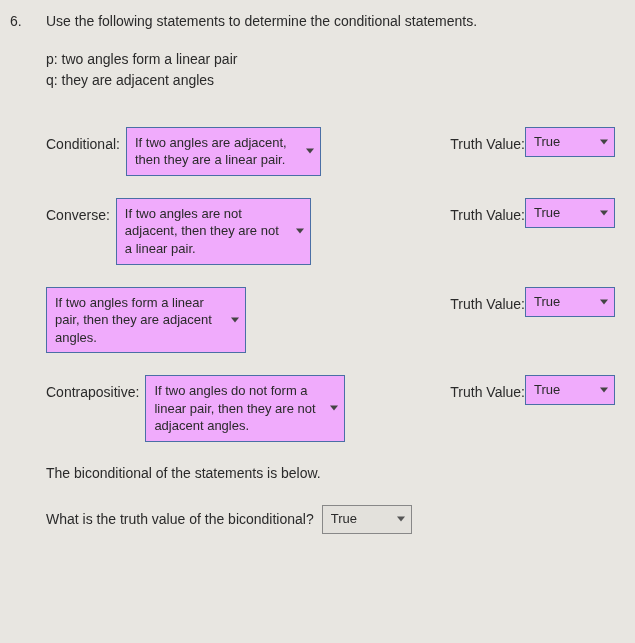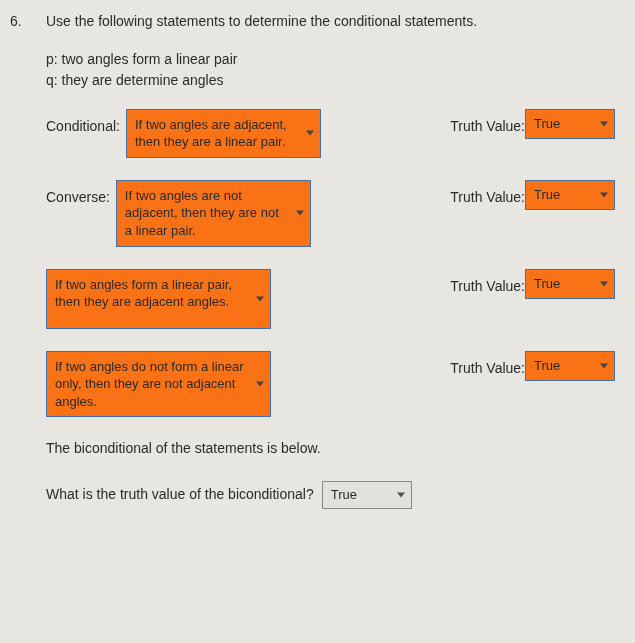--- a/index.html
+++ b/index.html
@@ -13,51 +13,51 @@
       font-size: 14px;
       line-height: 1.4;
     }
     .question-row {
       display: flex;
       gap: 16px;
       margin-bottom: 18px;
     }
     .qnum { min-width: 20px; }
     .content { flex: 1; }
-    .stmts { margin-bottom: 18px; }
+    .stmts { margin-bottom: 36px; }
     .stmt-line { margin-bottom: 2px; }
     .row {
       display: flex;
       align-items: flex-start;
       margin-bottom: 22px;
       gap: 6px;
     }
     .label {
       font-weight: 400;
       padding-top: 8px;
       white-space: nowrap;
     }
     .select-box {
-      background: #f97316;
+      background: #f0abfc;
       border: 1px solid #4a6fa5;
       padding: 6px 22px 6px 8px;
       position: relative;
       font-size: 13px;
       line-height: 1.35;
       min-height: 30px;
       display: flex;
       align-items: center;
     }
     .select-box.statement {
       width: 195px;
       min-height: 46px;
       align-items: flex-start;
     }
     .select-box.statement-long {
-      width: 225px;
+      width: 200px;
       min-height: 60px;
       align-items: flex-start;
     }
     .select-box.tv {
       width: 90px;
       padding: 5px 20px 5px 8px;
     }
     .chevron {
       position: absolute;
       right: 6px;
@@ -109,21 +109,21 @@
   <div class="qnum">6.</div>
   <div class="content">
     <div>Use the following statements to determine the conditional statements.</div>
   </div>
 </div>
 
 <div style="padding-left: 36px;">
 
   <div class="stmts">
     <div class="stmt-line">p: two angles form a linear pair</div>
-    <div class="stmt-line">q: they are determine angles</div>
+    <div class="stmt-line">q: they are adjacent angles</div>
   </div>
 
   <div class="row">
     <div class="label">Conditional:</div>
     <div class="select-box statement">
       <span>If two angles are adjacent, then they are a linear pair.</span>
       <span class="chevron"></span>
     </div>
     <div class="tv-group">
       <div class="tv-label">Truth Value:</div>
@@ -157,22 +157,23 @@
     <div class="tv-group">
       <div class="tv-label">Truth Value:</div>
       <div class="select-box tv">
         <span>True</span>
         <span class="chevron"></span>
       </div>
     </div>
   </div>
 
   <div class="row">
+    <div class="label">Contrapositive:</div>
     <div class="select-box statement-long">
-      <span>If two angles do not form a linear only, then they are not adjacent angles.</span>
+      <span>If two angles do not form a linear pair, then they are not adjacent angles.</span>
       <span class="chevron"></span>
     </div>
     <div class="tv-group">
       <div class="tv-label">Truth Value:</div>
       <div class="select-box tv">
         <span>True</span>
         <span class="chevron"></span>
       </div>
     </div>
   </div>

